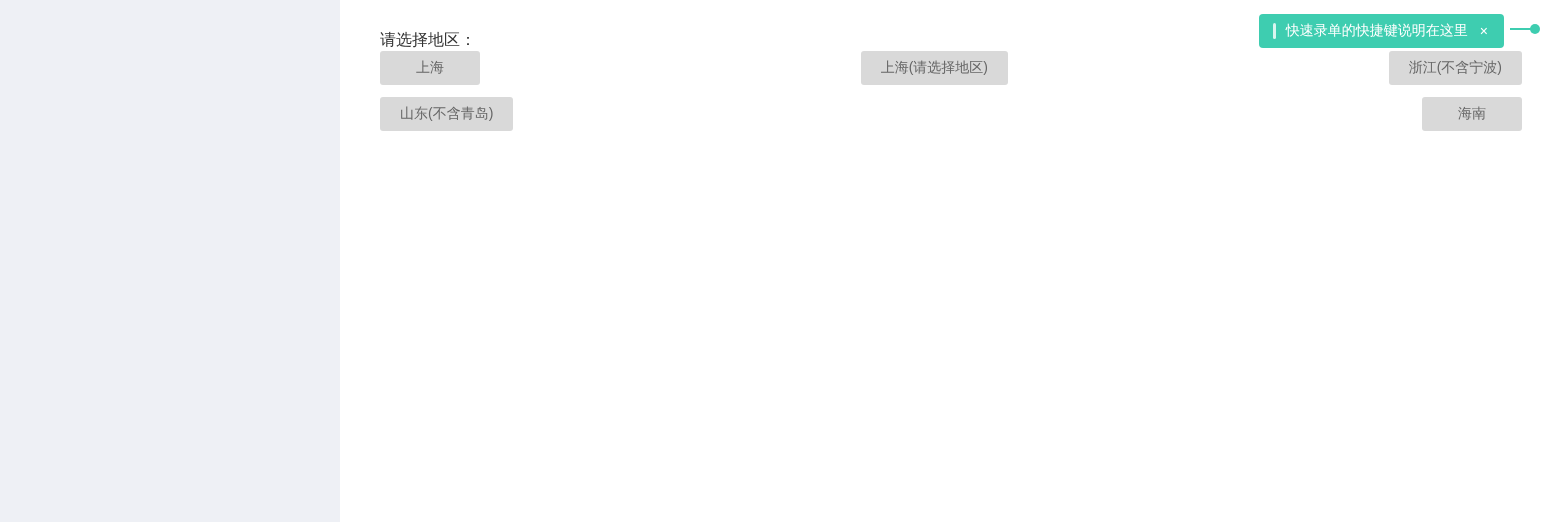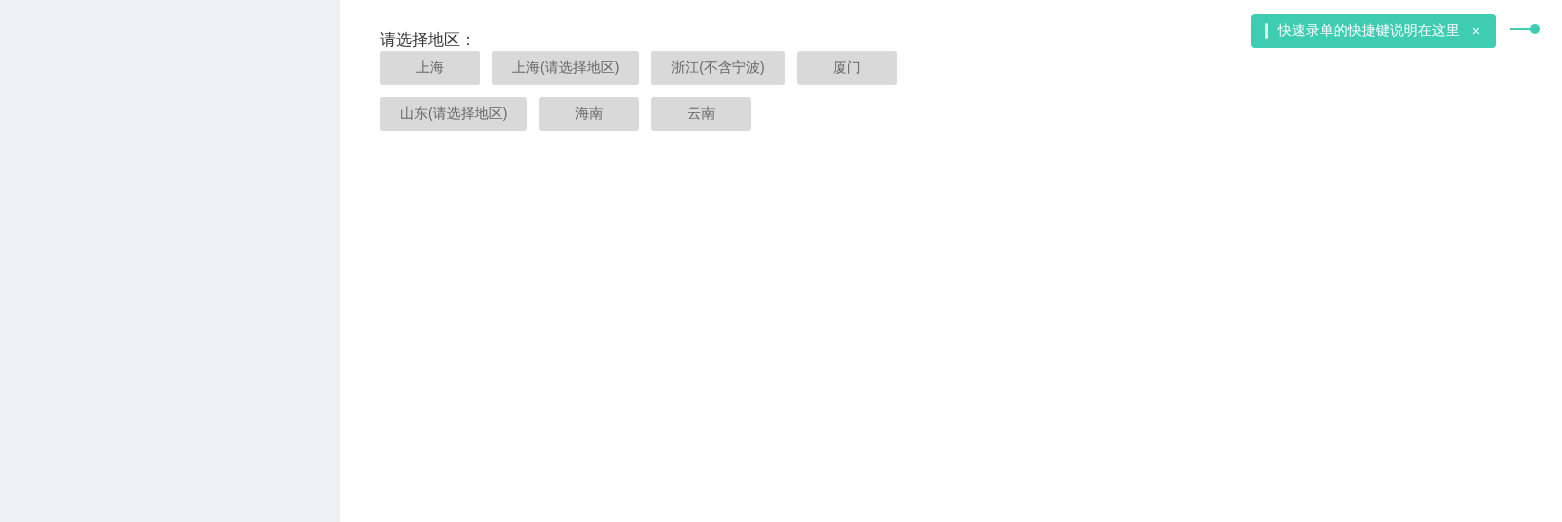--- a/index.html
+++ b/index.html
@@ -40,40 +40,41 @@
       font-size: 16px;
       color: #333;
       font-weight: normal;
     }
 
     .region-buttons-row {
       display: flex;
       flex-wrap: wrap;
       gap: 12px;
       margin-bottom: 12px;
+      justify-content: space-between;
     }
 
     .region-btn {
       background: #d9d9d9;
       border: none;
       border-radius: 3px;
       padding: 8px 20px;
       font-size: 14px;
       color: #666;
       cursor: pointer;
       min-width: 100px;
       text-align: center;
       white-space: nowrap;
     }
 
     
     .tooltip-banner {
       position: absolute;
       top: 14px;
-      right: 66px;
+      right: 58px;
       background: #3ecdb0;
       color: #fff;
       padding: 8px 14px;
       border-radius: 4px;
       font-size: 14px;
       display: flex;
       align-items: center;
       gap: 10px;
       white-space: nowrap;
     }
@@ -121,28 +122,26 @@
 <div class="sidebar"></div>
 
 <div class="main-content">
   <div class="page-title">请选择地区：</div>
 
   <div class="region-buttons-row">
 
   <button class="region-btn">上海</button>
       <button class="region-btn">上海(请选择地区)</button>
       <button class="region-btn">浙江(不含宁波)</button>
-      <button class="region-btn">厦门</button>
     </div>
 
   <div class="region-buttons-row">
 
-  <button class="region-btn">山东(请选择地区)</button>
+  <button class="region-btn">山东(不含青岛)</button>
       <button class="region-btn">海南</button>
-      <button class="region-btn">云南</button>
     </div>
 </div>
 
 <div class="tooltip-banner">
   <span>快速录单的快捷键说明在这里</span>
   <button class="tooltip-close">×</button>
 </div>
 <div class="tooltip-line"></div>
 <div class="tooltip-dot"></div>
 

